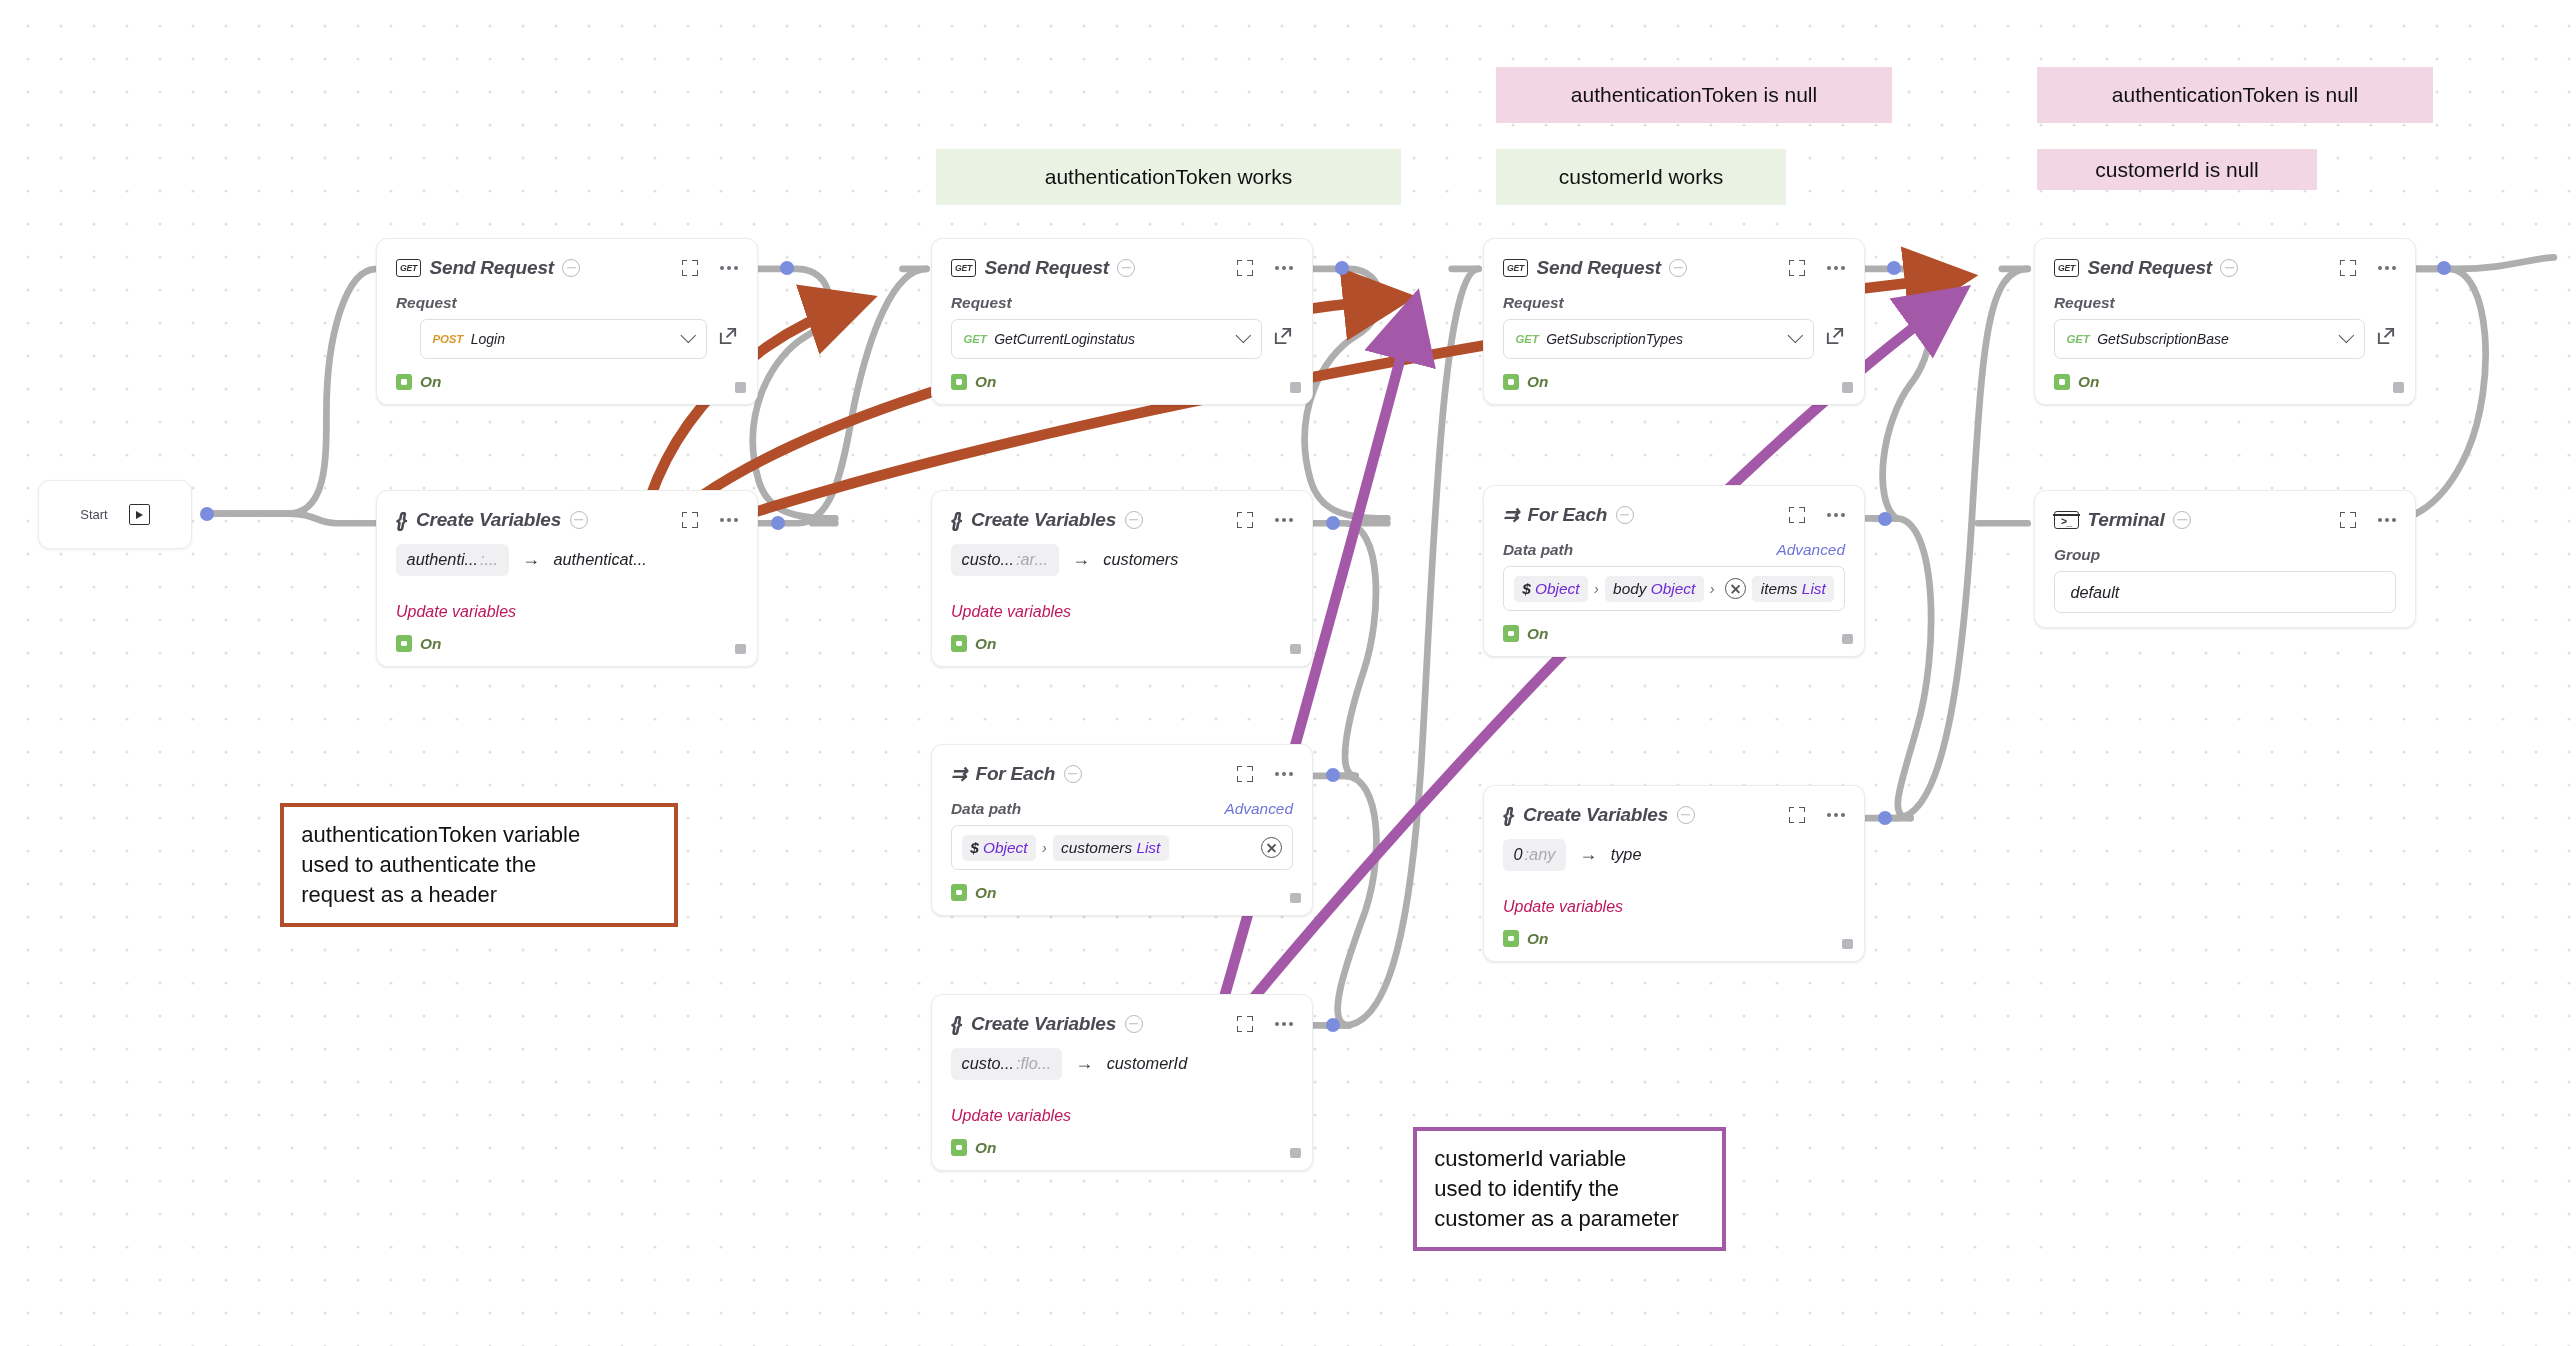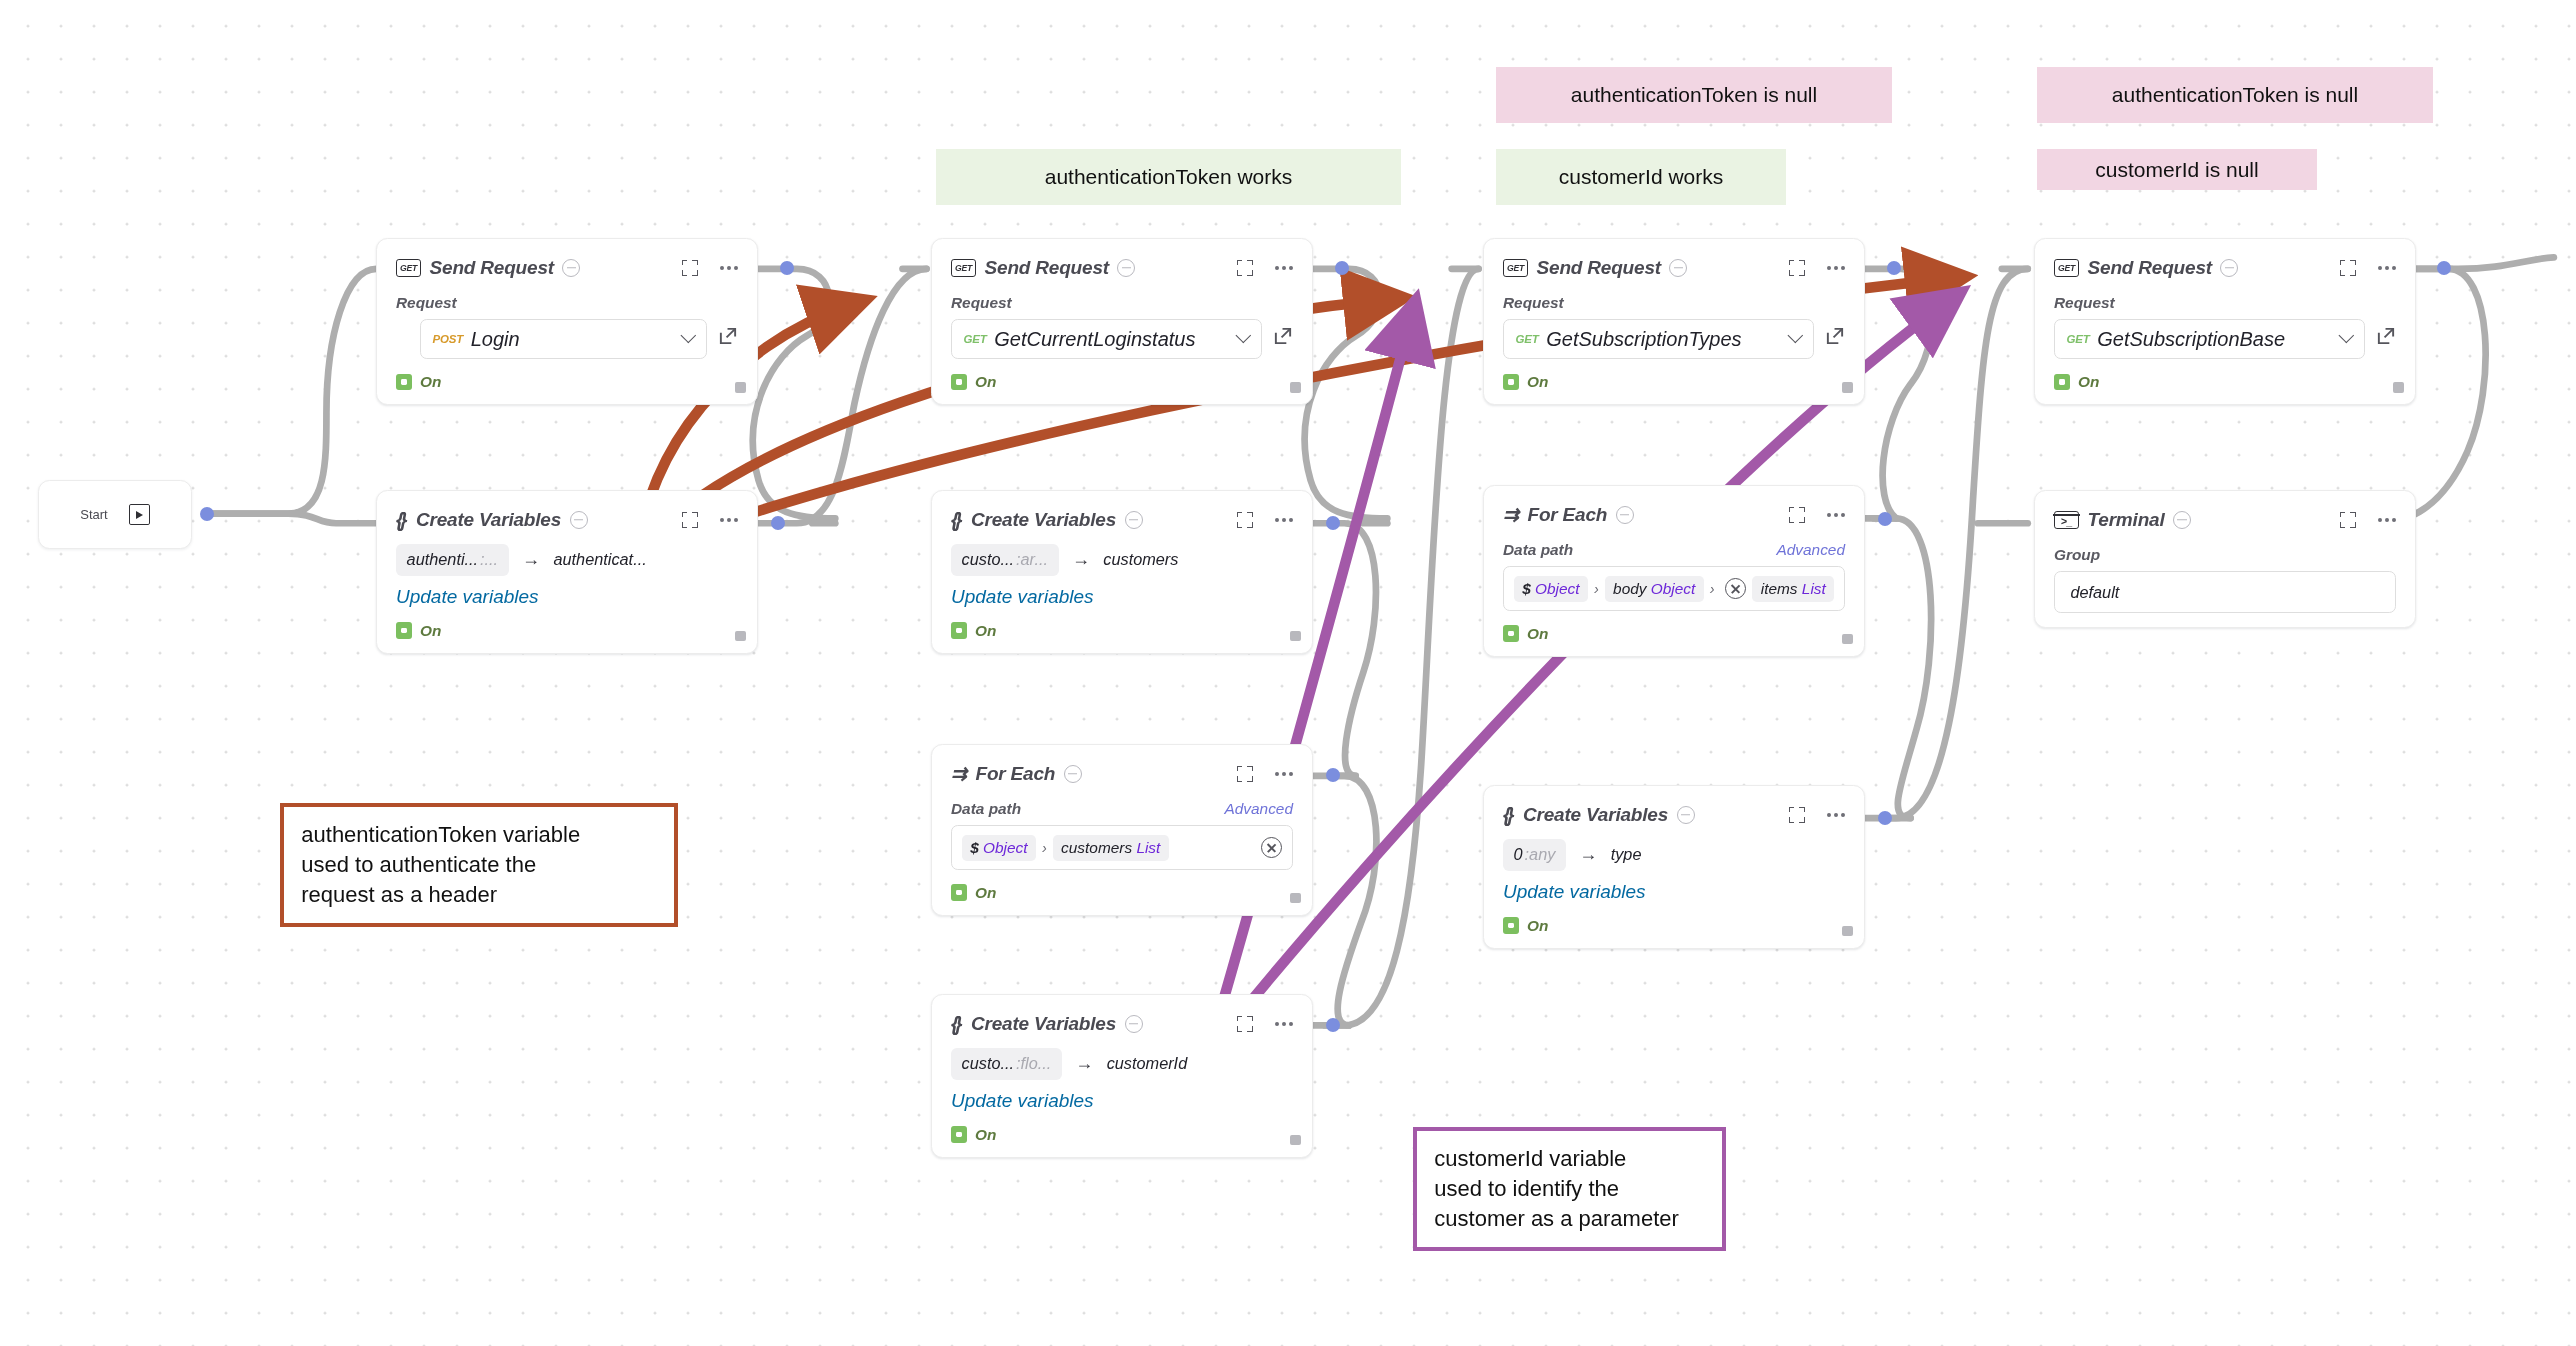--- a/index.html
+++ b/index.html
@@ -153,21 +153,21 @@
     border-radius: 6.7px;
     display: flex;
     align-items: center;
     padding: 0 11.5px;
     gap: 7.7px;
     background: #fff;
     cursor: pointer;
   }
   .m-post { font-size: 11.5px; font-weight: bold; color: #d79a2b; letter-spacing: -0.2px;}
   .m-get  { font-size: 11.5px; font-weight: bold; color: #7fc06a; letter-spacing: -0.2px;}
-  .sel-text { font-size: 20px; color: #22222a; white-space: nowrap; }
+  .sel-text { font-size: 14px; color: #22222a; white-space: nowrap; }
   .chev {
     margin-left: auto;
     width: 10.6px; height: 10.6px;
     border-right: 1.9px solid #55555c;
     border-bottom: 1.9px solid #55555c;
     transform: rotate(45deg) translate(-2.9px,-2.9px);
     flex: none;
   }
   .ext-icon {
     width: 20px; height: 20px;
@@ -218,23 +218,23 @@
     display: flex;
     align-items: baseline;
     gap: 1.9px;
     white-space: nowrap;
   }
   .var-pill .dim { color: #a9a9b0; }
   .arrow-glyph { font-size: 18px; color: #33333b; }
   .var-out { font-size: 16.3px; color: #22222a; white-space: nowrap; }
 
   .update-link {
-    margin-top: 10px;
-    font-size: 19px;
-    color: #0369a1;
+    margin-top: 27px;
+    font-size: 16px;
+    color: #be185d;
     cursor: pointer;
   }
 
   
   .adv-link { margin-left: auto; font-size: 15.4px; color: #6f73d8; cursor: pointer; }
   .path-box {
     margin-top: 7.7px;
     border: 1px solid #dedede;
     border-radius: 6.7px;
     padding: 8.6px 9.6px;

